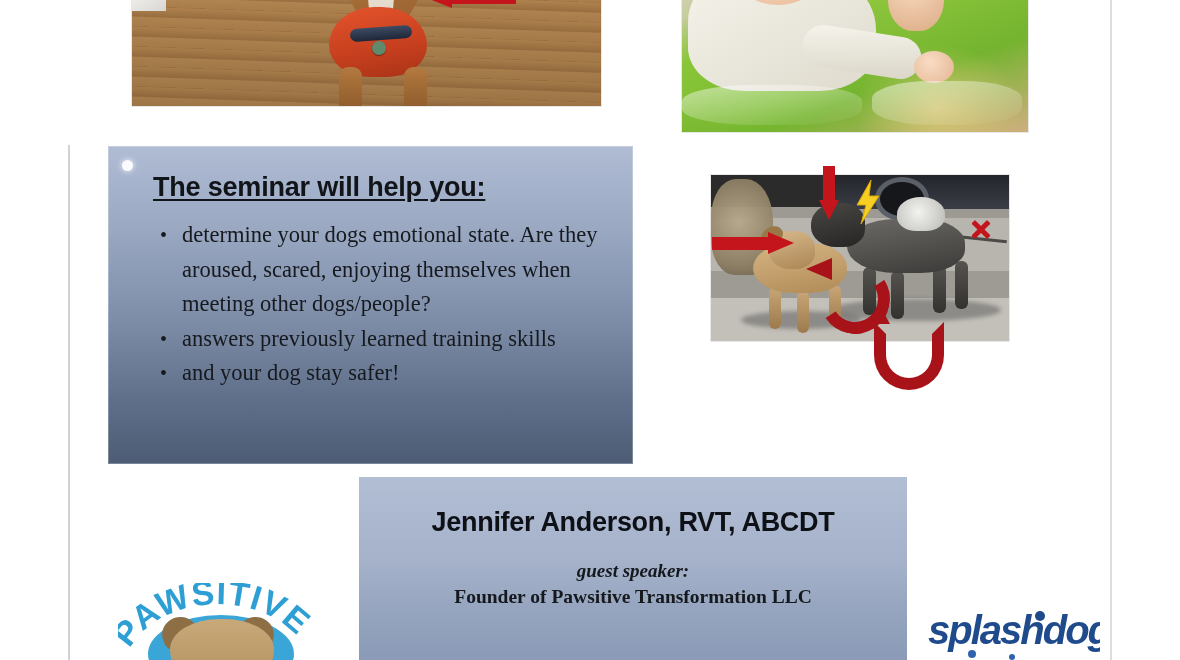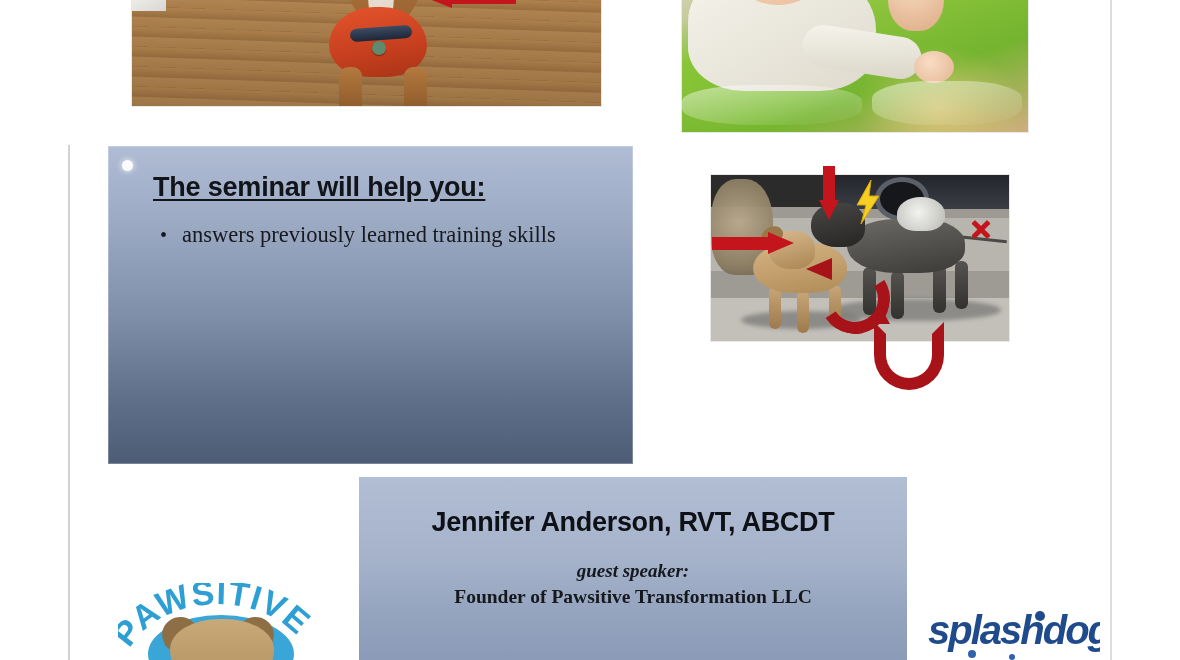--- a/index.html
+++ b/index.html
@@ -284,21 +284,23 @@
   </div>
   <div id="arrow-u-bottom">
     <div class="curve"></div>
       <div class="head"></div>
   </div>
 
   <div id="seminar-panel">
     <div id="seminar-dot"></div>
     <div id="seminar-title">The seminar will help you:</div>
     <ul id="seminar-list">
+      <li>determine your dogs emotional state. Are they aroused, scared, enjoying themselves when meeting other dogs/people?</li>
       <li>answers previously learned training skills</li>
+      <li>and your dog stay safer!</li>
     </ul>
   </div>
 
   <div id="speaker-panel">
     <p id="speaker-name">Jennifer Anderson, RVT, ABCDT</p>
     <p id="speaker-label">guest speaker:</p>
     <p id="speaker-founder">Founder of Pawsitive Transformation LLC</p>
     <p id="speaker-specialty">
       <br>
     </p>

